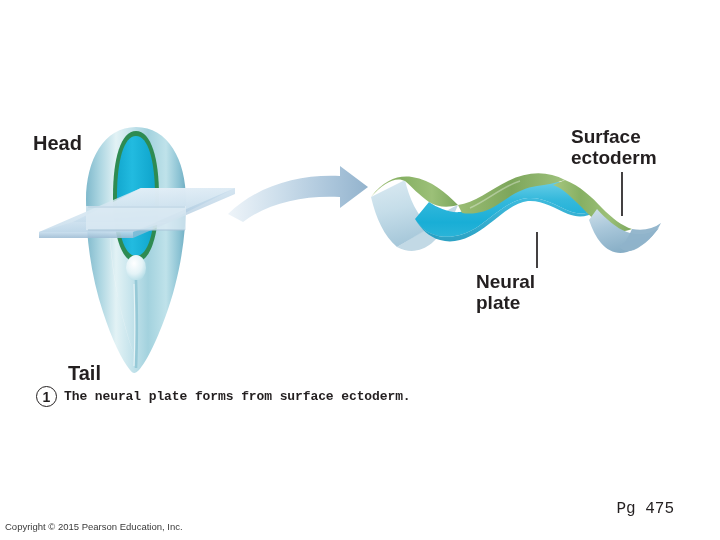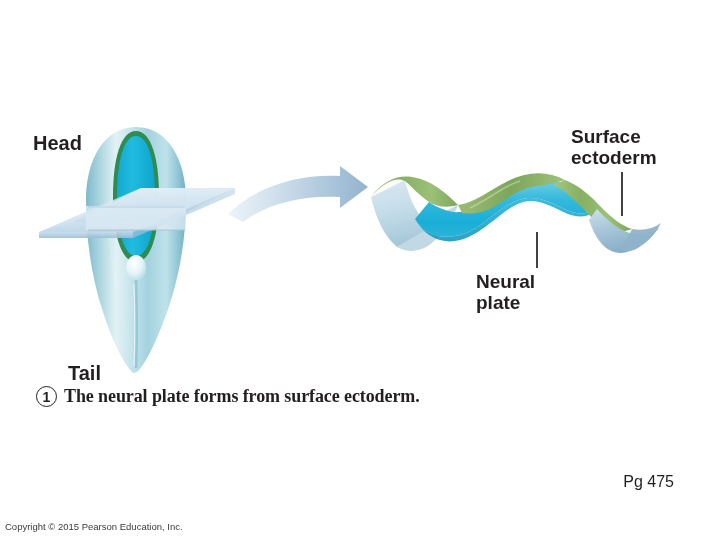--- a/index.html
+++ b/index.html
@@ -71,34 +71,34 @@
     display: flex;
     align-items: center;
     justify-content: center;
     font-size: 14px;
     font-weight: bold;
     color: #231f20;
     font-family: "Liberation Sans", sans-serif;
     box-sizing: border-box;
   }
   #caption-text {
-    font-size: 18px;
+    font-size: 13px;
     font-weight: bold;
     color: #231f20;
-    font-family: Liberation Serif, serif;
+    font-family: Liberation Mono, monospace;
     letter-spacing: -0.1px;
     text-align: center;
   }
   #page-number {
     position: absolute;
     right: 46px;
-    top: 473px;
+    top: 500px;
     font-size: 16px;
     color: #231f20;
-    font-family: Liberation Sans, sans-serif;
+    font-family: Liberation Mono, monospace;
   }
   #copyright-notice {
     position: absolute;
     left: 5px;
     top: 521px;
     font-size: 9.5px;
     color: #3a3a3a;
     font-family: "Liberation Sans", sans-serif;
   }
 </style>

